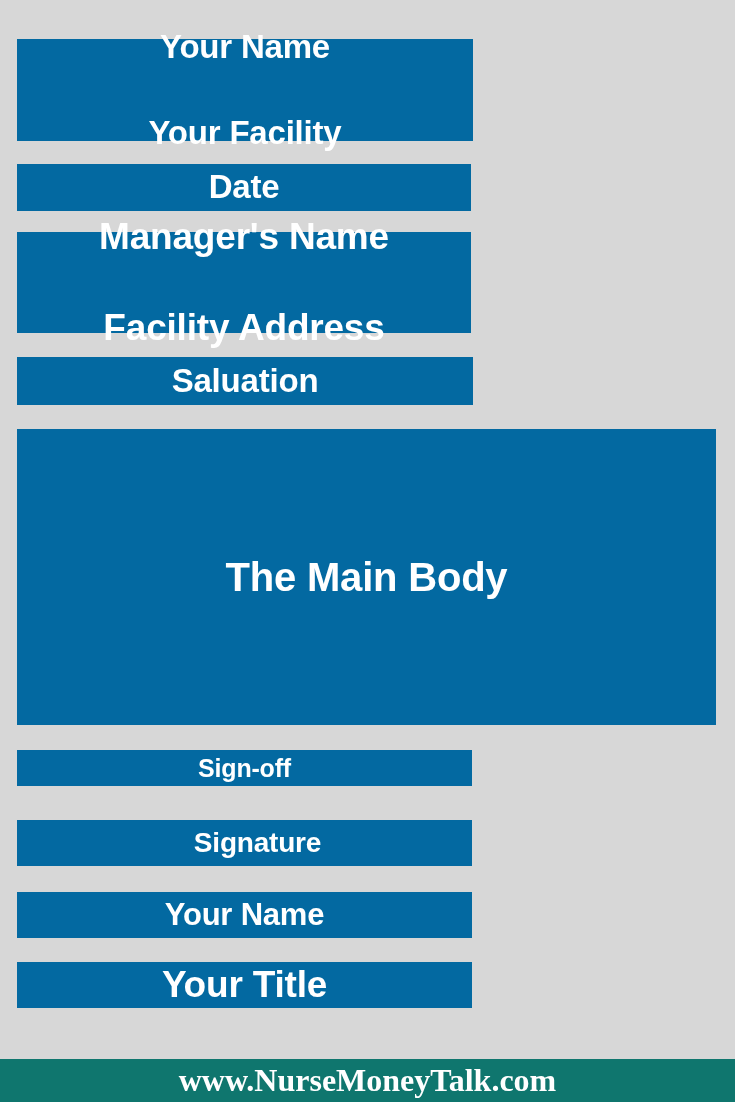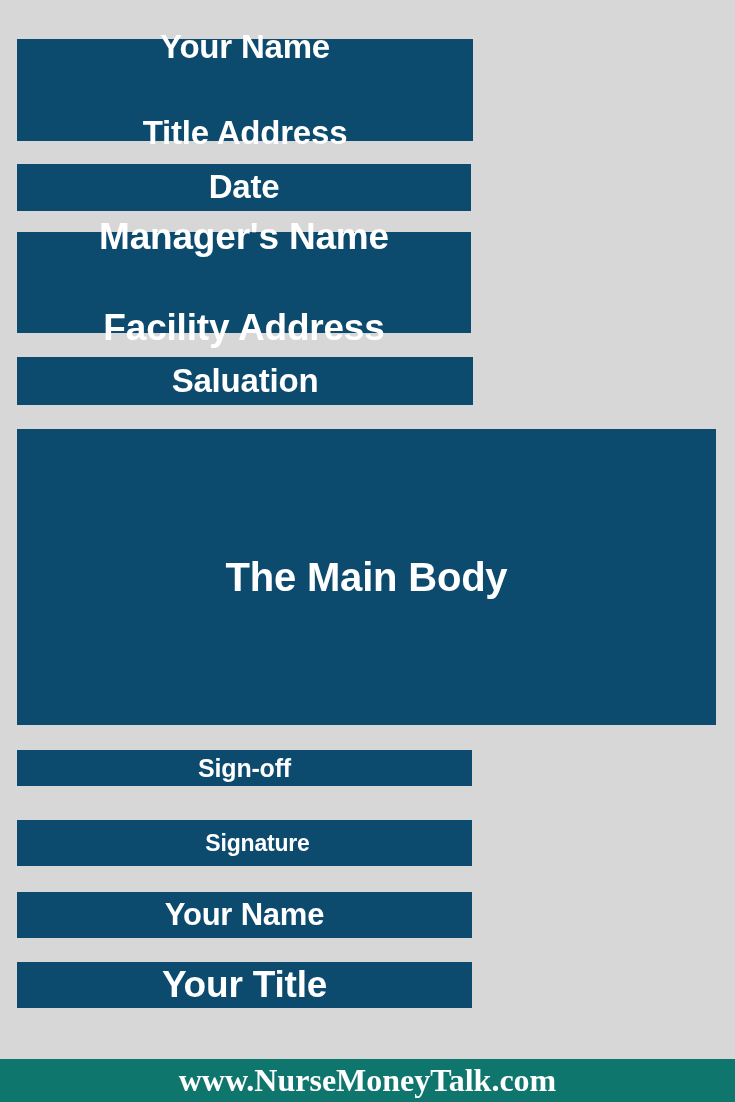--- a/index.html
+++ b/index.html
@@ -15,21 +15,21 @@
     overflow: hidden;
   }
   #page {
     position: relative;
     width: 735px;
     height: 1102px;
     background: #d7d7d7;
   }
   .block {
     position: absolute;
-    background: #0c4a6e;
+    background: #0369a1;
     color: #ffffff;
     display: flex;
     flex-direction: column;
     align-items: center;
     justify-content: center;
     text-align: center;
     font-weight: bold;
     font-family: "Liberation Sans", sans-serif;
     letter-spacing: -0.2px;
     box-sizing: border-box;
@@ -42,21 +42,21 @@
   }
   
   #blk-sender     { left: 17px;  top: 39px;   width: 456px; height: 102px; font-size: 33px; }
   #blk-sender .line + .line { margin-top: 4px; }
   #blk-date       { left: 17px;  top: 164px;  width: 454px; height: 47px;  font-size: 33px; }
   #blk-recipient  { left: 17px;  top: 232px;  width: 454px; height: 101px; font-size: 37px; }
   #blk-recipient .line + .line { margin-top: 4px; }
   #blk-salutation { left: 17px;  top: 357px;  width: 456px; height: 48px;  font-size: 33px; text-align: right; }
   #blk-body       { left: 17px;  top: 429px;  width: 699px; height: 296px; font-size: 40px; }
   #blk-signoff    { left: 17px;  top: 750px;  width: 455px; height: 36px;  font-size: 25px; }
-  #blk-signature  { left: 17px;  top: 820px;  width: 455px; height: 46px;  font-size: 23px; padding-left: 26px; }
+  #blk-signature  { left: 17px;  top: 820px;  width: 455px; height: 46px;  font-size: 28px; padding-left: 26px; }
   #blk-yourname   { left: 17px;  top: 892px;  width: 455px; height: 46px;  font-size: 31px; }
   #blk-yourtitle  { left: 17px;  top: 962px;  width: 455px; height: 46px;  font-size: 37px; }
 
   #footer-bar {
     position: absolute;
     left: 0;
     top: 1059px;
     width: 735px;
     height: 43px;
     background: #0f766e;
@@ -73,21 +73,21 @@
     white-space: nowrap;
   }
 </style>
 </head>
 <body>
 
 <div id="page">
 
   <div class="block" id="blk-sender">
     <span class="line">Your Name</span>
-    <span class="line">Title Address</span>
+    <span class="line">Your Facility</span>
   </div>
 
   <div class="block" id="blk-date">
     <span class="line">Date</span>
   </div>
 
   <div class="block" id="blk-recipient">
     <span class="line">Manager's Name</span>
     <span class="line">Facility Address</span>
   </div>

